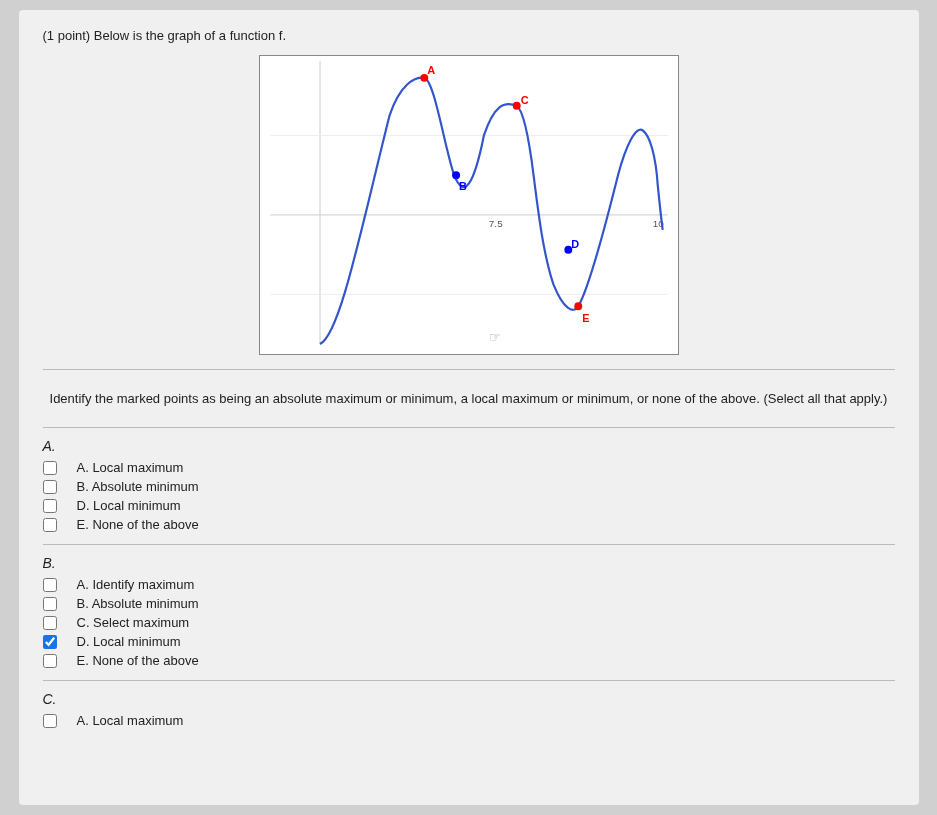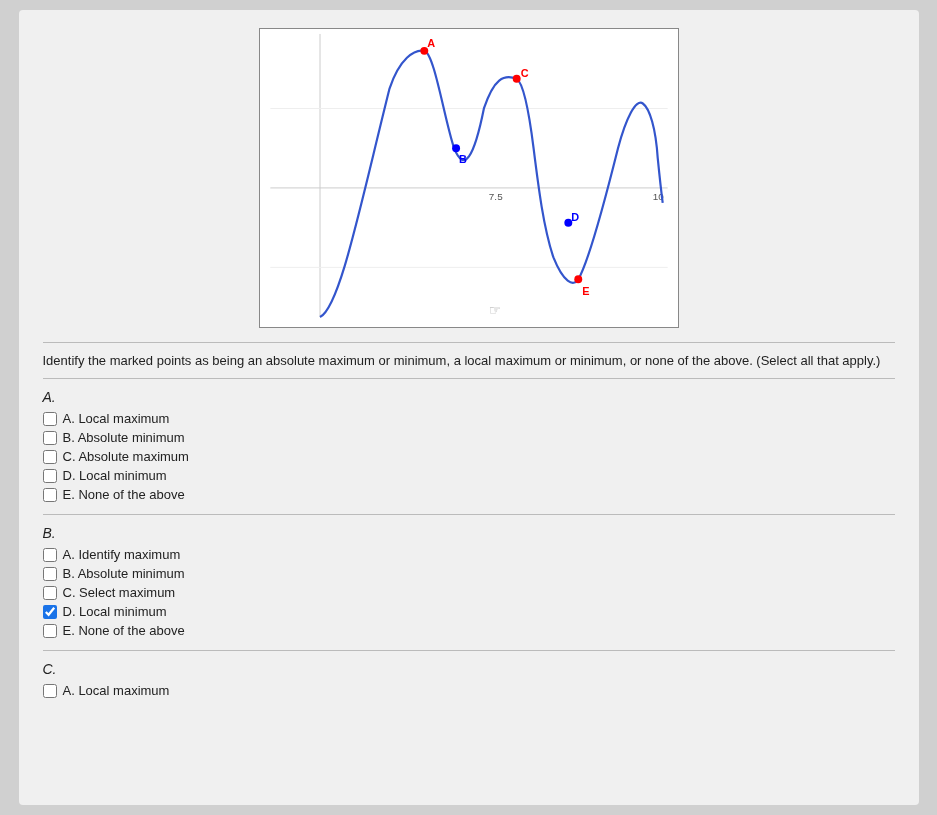--- a/index.html
+++ b/index.html
@@ -38,58 +38,60 @@
       position: relative;
       overflow: hidden;
     }
     .graph-box svg {
       width: 100%;
       height: 100%;
     }
     .identify-text {
       font-size: 13px;
       color: #222;
-      margin-bottom: 10px;
+      margin-bottom: 21px;
       border-top: 1px solid #bbb;
-      padding-top: 10px;
+      padding-top: 21px;
+      text-align: center;
     }
     .section {
       border-top: 1px solid #bbb;
       padding: 10px 0 6px 0;
       margin-bottom: 2px;
     }
     .section-label {
       font-size: 14px;
       font-style: italic;
       color: #222;
       margin-bottom: 6px;
     }
     .option-row {
       display: flex;
       align-items: center;
-      gap: 6px;
+      gap: 20px;
       margin-bottom: 4px;
       font-size: 13px;
       color: #222;
     }
     .option-row input[type="checkbox"] {
       width: 14px;
       height: 14px;
       accent-color: #1a73e8;
       cursor: pointer;
     }
     .checked-blue {
       accent-color: #1a73e8;
     }
   </style>
 </head>
 <body>
 
 <div class="main-card">
 
+  <div class="question-header">(1 point) Below is the graph of a function f.</div>
 
   <div class="graph-container">
     <div class="graph-box">
       <svg viewBox="0 0 420 300" xmlns="http://www.w3.org/2000/svg">
 
         <rect width="420" height="300" fill="white"></rect>
 
         <line x1="10" y1="160" x2="410" y2="160" stroke="#ccc" stroke-width="1"></line>
 
         <line x1="60" y1="5" x2="60" y2="290" stroke="#ccc" stroke-width="1"></line>
@@ -143,24 +145,20 @@
     <div class="section-label">A.</div>
     <div class="option-row">
       <input type="checkbox" id="a_a" style="">
       <label for="a_a">A. Local maximum</label>
     </div>
     <div class="option-row">
       <input type="checkbox" id="a_b" style="">
       <label for="a_b">B. Absolute minimum</label>
     </div>
     <div class="option-row">
-      <input type="checkbox" id="a_c" style="">
-      <label for="a_c">C. Absolute maximum</label>
-    </div>
-    <div class="option-row">
       <input type="checkbox" id="a_d" style="">
       <label for="a_d">D. Local minimum</label>
     </div>
     <div class="option-row">
       <input type="checkbox" id="a_e" style="">
       <label for="a_e">E. None of the above</label>
     </div>
   </div>
 
   <div class="section">

